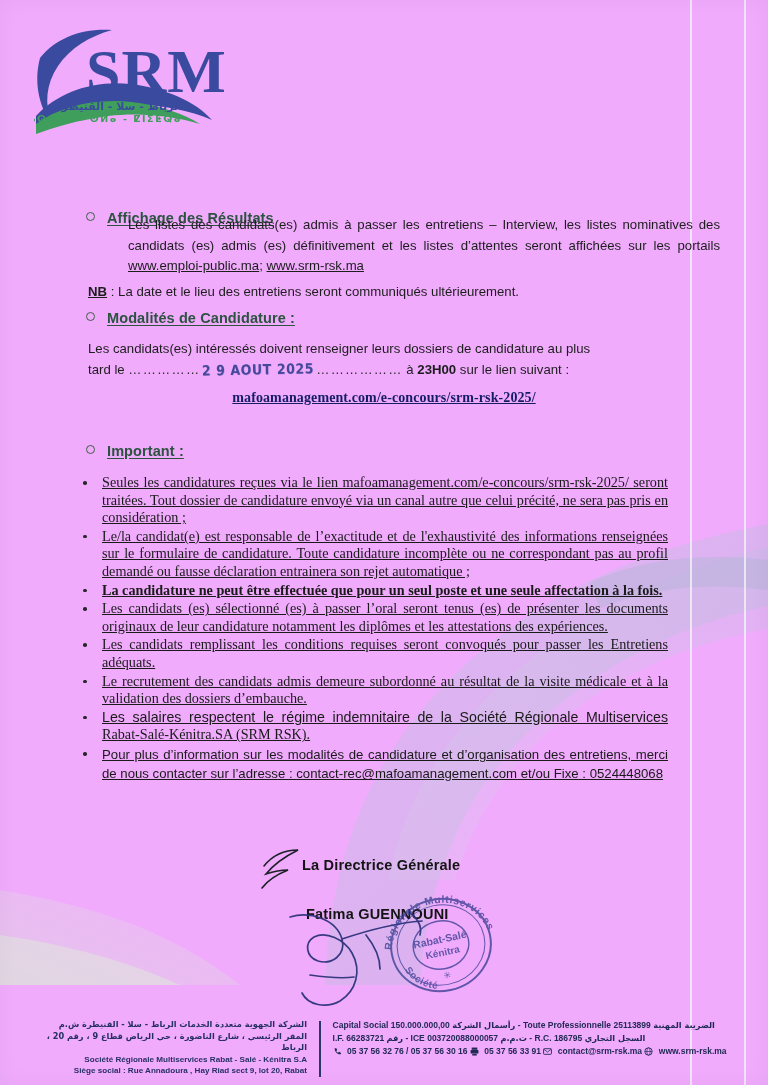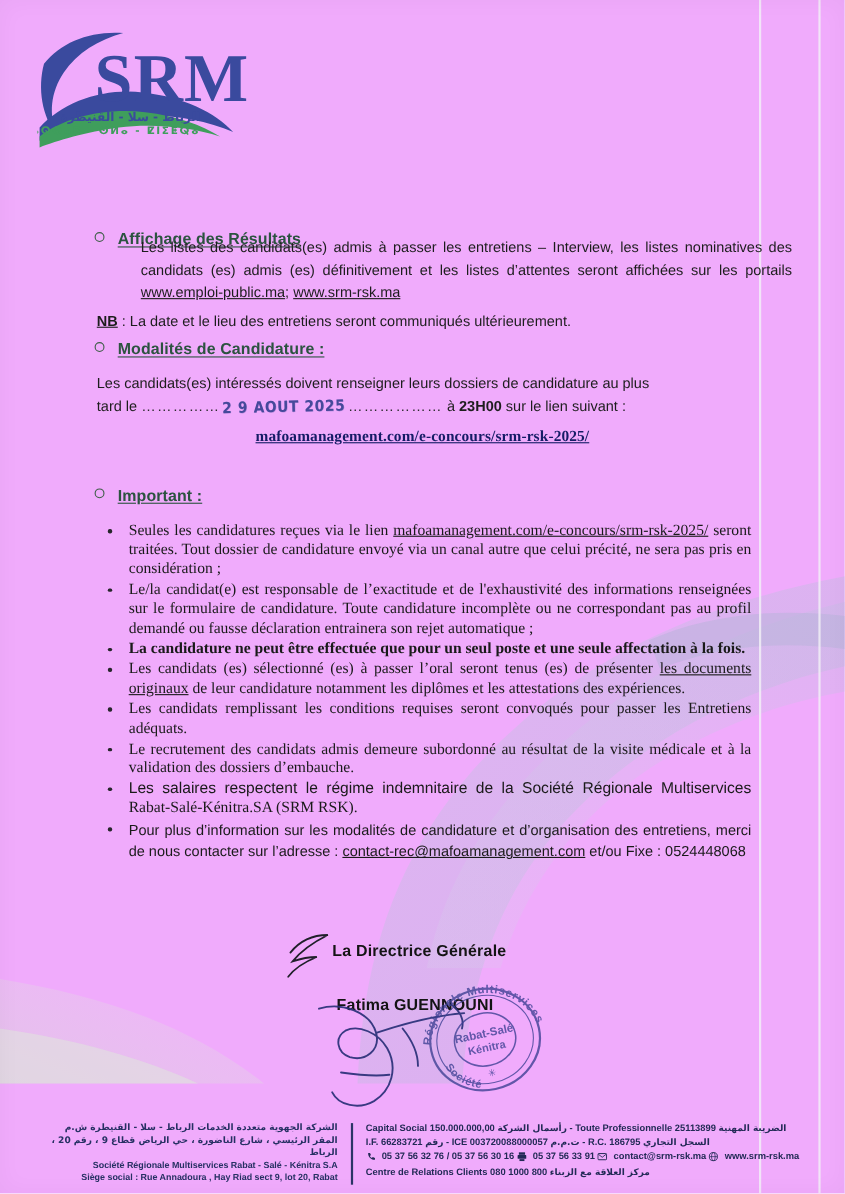--- a/index.html
+++ b/index.html
@@ -112,26 +112,27 @@
     font-size: 14px;
     font-weight: bold;
     color: #151c66;
     text-decoration: underline;
     letter-spacing: 0.1px;
   }
 
   
   .blist {
     position: absolute;
-    left: 91px;
+    left: 76px;
     width: 592px;
     font-family: "Liberation Serif", serif;
     font-size: 14.2px;
     line-height: 17.6px;
     color: #1a1a1a;
+    text-decoration: underline;
   }
   .bl-item {
     position: relative;
     padding-left: 26px;
     margin-bottom: 1px;
     text-align: justify;
     text-justify: inter-word;
   }
   .bl-item::before {
     content: "";
@@ -435,23 +436,18 @@
           <span>contact@srm-rsk.ma</span>
           <span class="f-ico">
             <svg width="9" height="9" viewBox="0 0 16 16">
                 <circle cx="8" cy="8" r="6.6" fill="none" stroke="#222a56" stroke-width="1.5"></circle>
                 <ellipse cx="8" cy="8" rx="3" ry="6.6" fill="none" stroke="#222a56" stroke-width="1.2"></ellipse>
                 <path d="M1.6 8 H14.4" stroke="#222a56" stroke-width="1.2"></path>
               </svg>
           </span>
           <span>www.srm-rsk.ma</span>
         </div>
-        <div>
-          <span>Centre de Relations Clients</span>
-          <span>080 1000 800</span>
-          <span class="ar">مركز العلاقة مع الزبناء</span>
-        </div>
       </div>
     </div>
   </div>
 
   <div class="paper-edge"></div>
 </div>
 
 </body></html>

